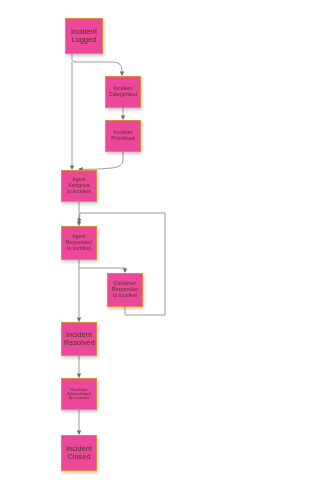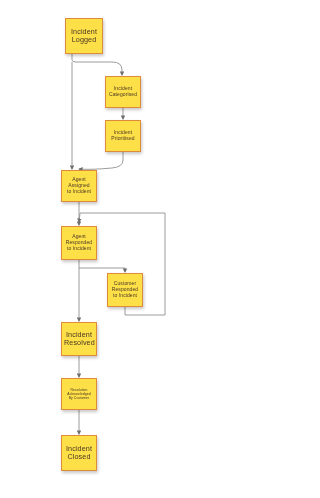--- a/index.html
+++ b/index.html
@@ -23,21 +23,21 @@
     position: absolute;
     left: 0;
     top: 0;
     width: 200px;
     height: 498px;
     pointer-events: none;
   }
   .node {
     position: absolute;
     box-sizing: border-box;
-    background: #fde047;
+    background: #ec4899;
     border: 1px solid #e08a3c;
     box-shadow: 1px 2px 3px rgba(0,0,0,0.22);
     display: flex;
     align-items: center;
     justify-content: center;
     text-align: center;
     color: #4a3526;
     line-height: 1.18;
     letter-spacing: 0.1px;
     padding: 2px;

